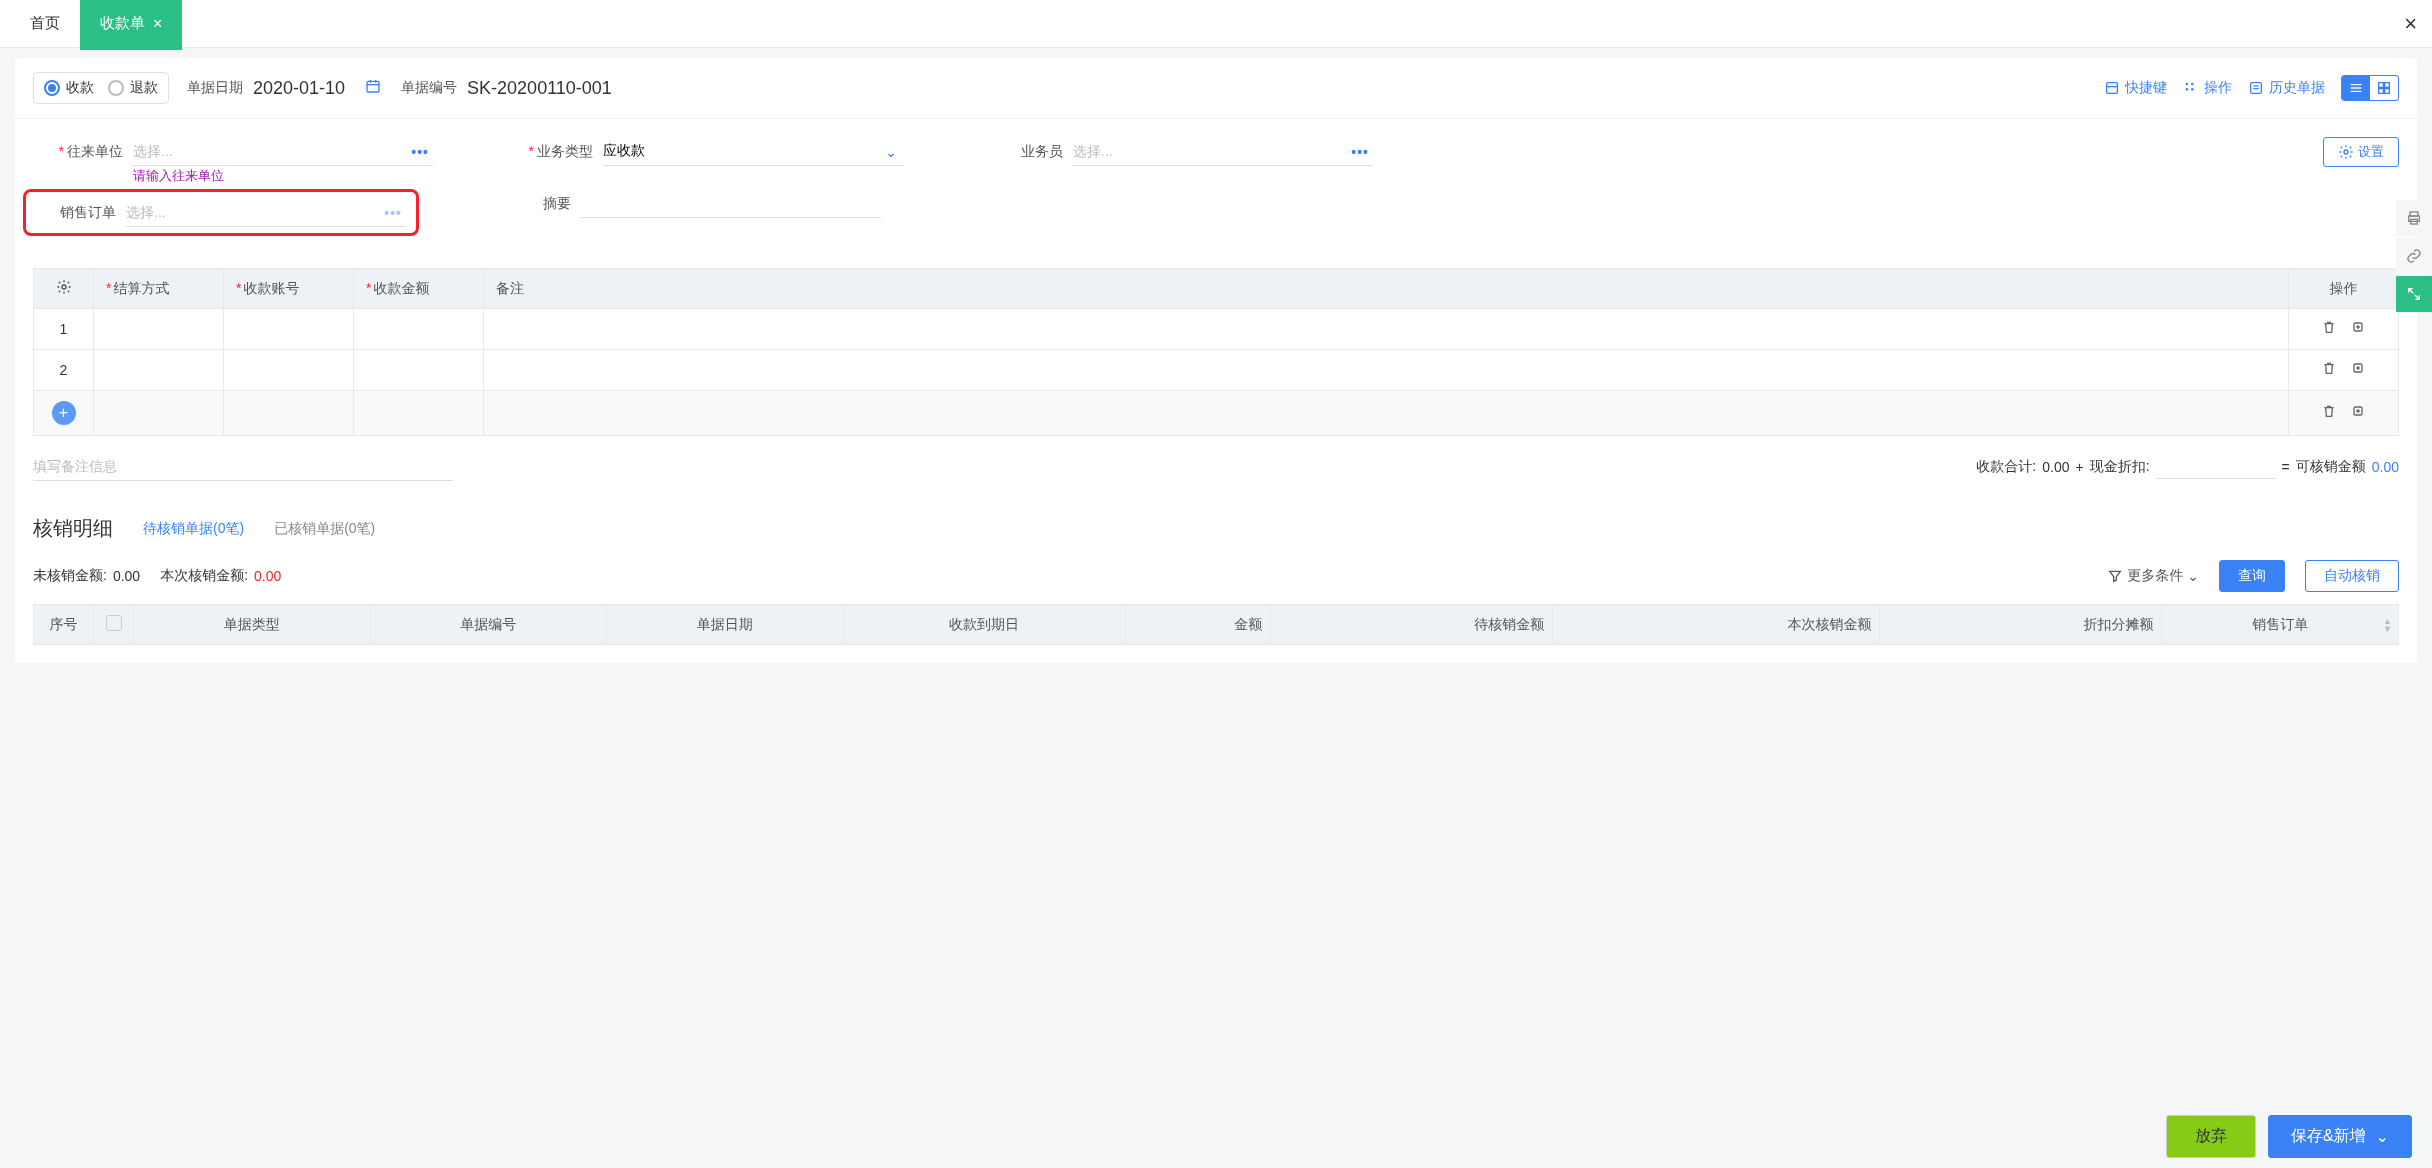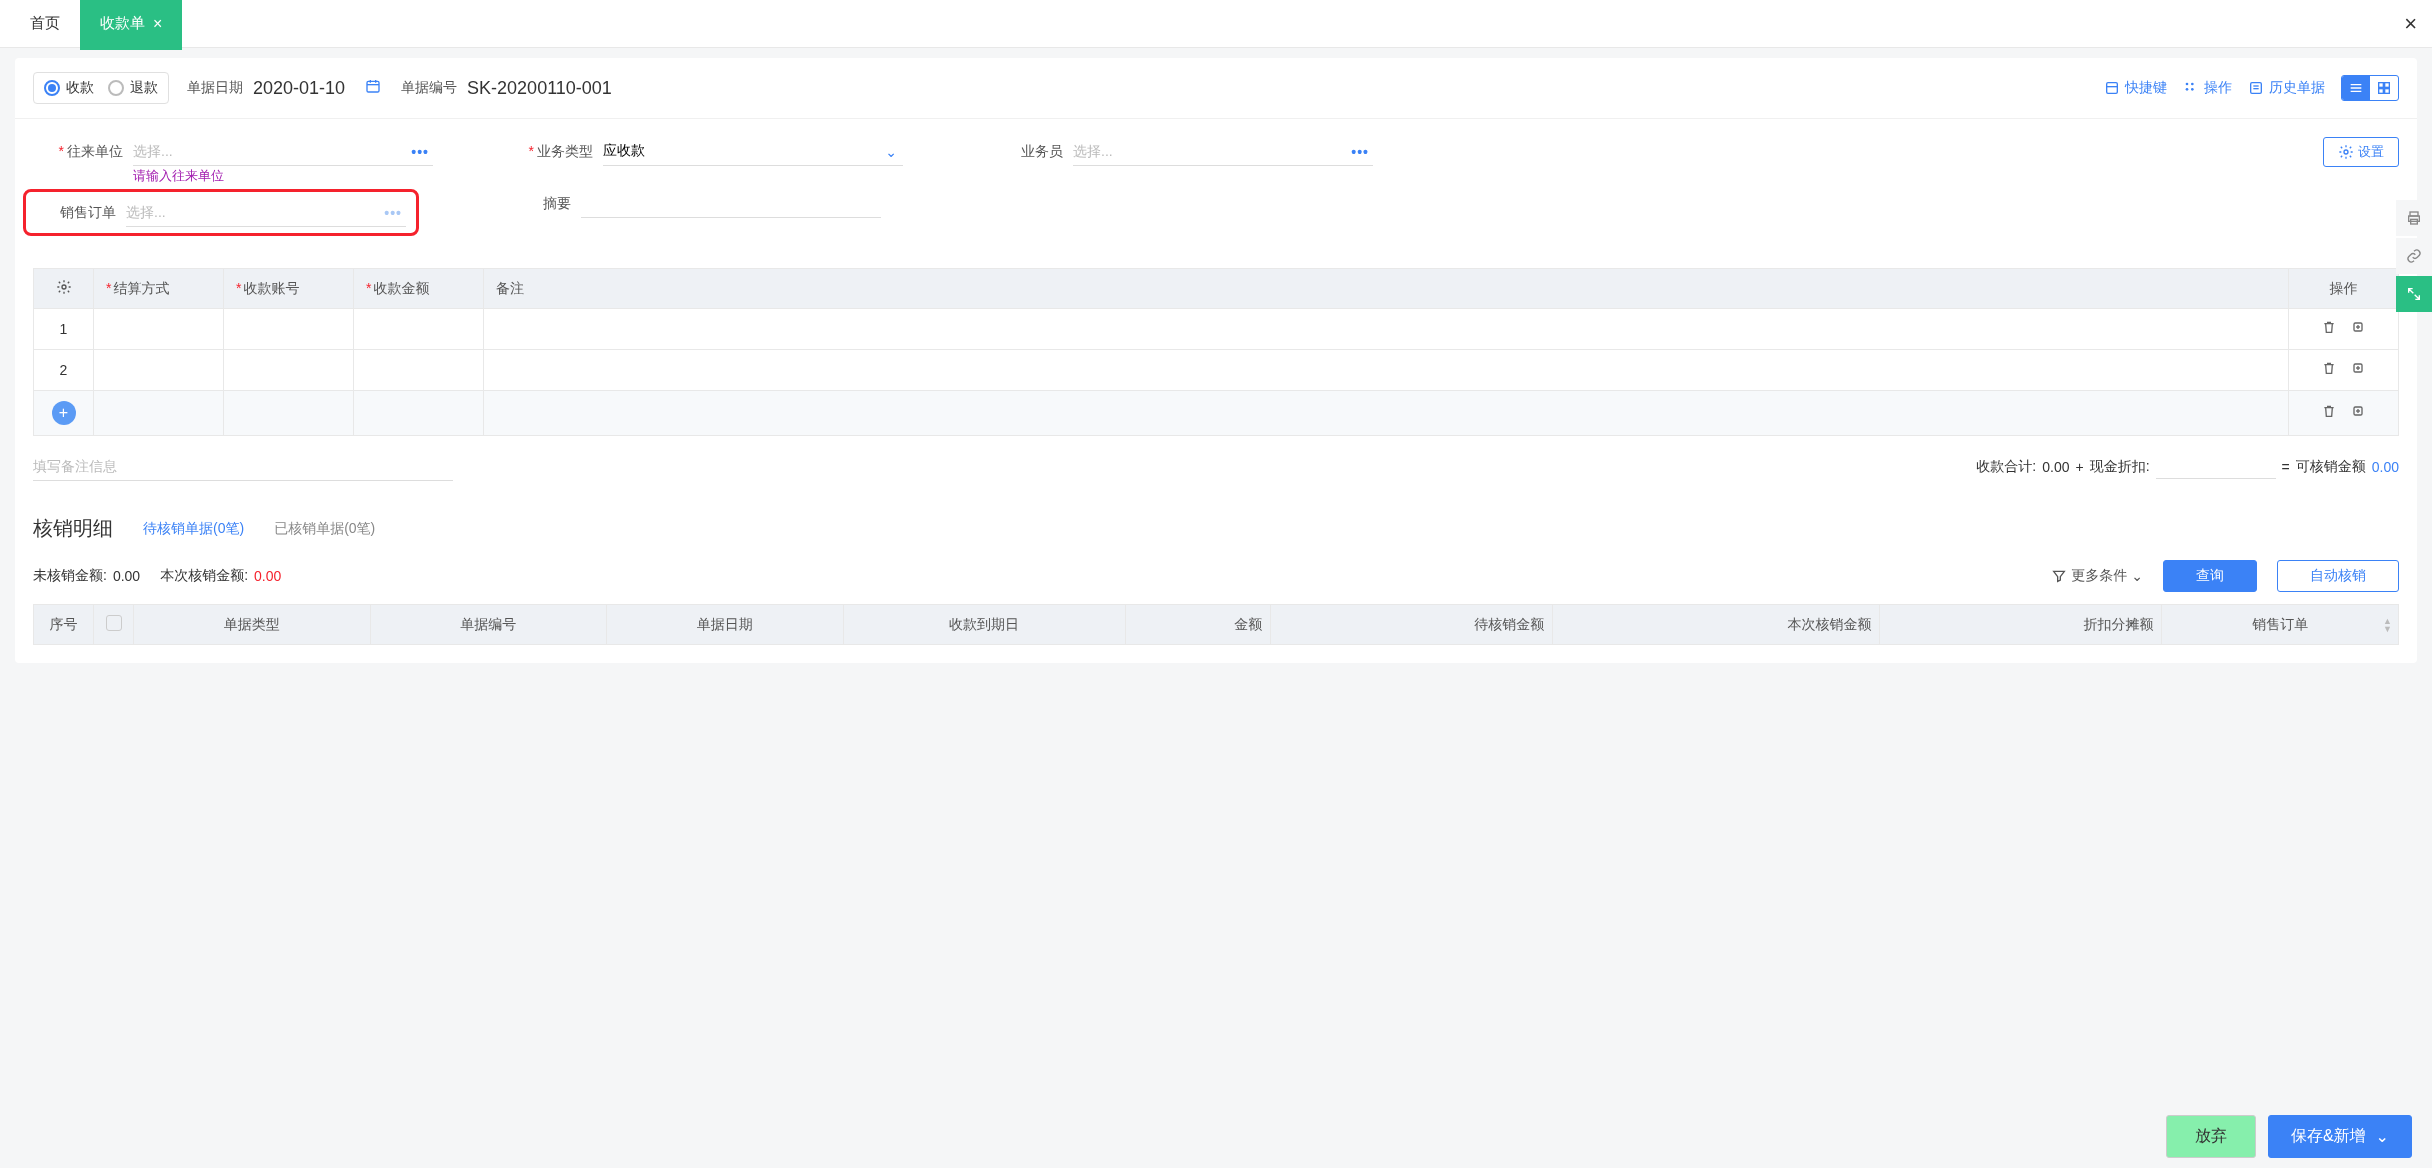--- a/index.html
+++ b/index.html
@@ -73,34 +73,34 @@
     .verify-section { padding: 18px; }
     .verify-header { display: flex; align-items: center; gap: 30px; margin-bottom: 18px; }
     .verify-title { font-size: 20px; color: #333; }
     .verify-tab { color: #888; cursor: pointer; }
     .verify-tab.active { color: #3b82f6; }
     
     .verify-filter { display: flex; align-items: center; gap: 20px; margin-bottom: 12px; }
     .red-val { color: #f5222d; }
     .filter-spacer { flex: 1; }
     .more-cond { display: flex; align-items: center; gap: 4px; cursor: pointer; color: #555; }
-    .btn { padding: 6px 32px; border-radius: 3px; cursor: pointer; font-size: 14px; }
+    .btn { padding: 6px 18px; border-radius: 3px; cursor: pointer; font-size: 14px; }
     .btn-primary { background: #3b82f6; color: #fff; border: 1px solid #3b82f6; }
     .btn-outline { background: #fff; color: #3b82f6; border: 1px solid #3b82f6; }
     
     .verify-table { width: 100%; border-collapse: collapse; }
     .verify-table th { background: #eef1f5; border: 1px solid #e8e8e8; padding: 10px 8px; font-weight: normal; color: #555; text-align: center; position: relative; }
     .verify-table .vt-num { width: 60px; }
     .verify-table .vt-chk { width: 40px; text-align: center; }
     .sort-arrows { position: absolute; right: 6px; top: 50%; transform: translateY(-50%); display: flex; flex-direction: column; font-size: 9px; color: #bbb; line-height: 8px; }
     .chk { width: 16px; height: 16px; border: 1px solid #ccc; border-radius: 3px; display: inline-block; }
     
     
     .footer-bar { position: fixed; bottom: 0; right: 20px; display: flex; gap: 12px; padding: 10px 0; }
-    .btn-cancel { background: #86efac; border: 1px solid #ccc; color: #333; padding: 10px 28px; font-size: 16px; border-radius: 3px; cursor: pointer; }
+    .btn-cancel { background: #84cc16; border: 1px solid #ccc; color: #333; padding: 10px 28px; font-size: 16px; border-radius: 3px; cursor: pointer; }
     .btn-save { background: #3b82f6; color: #fff; border: 1px solid #3b82f6; padding: 10px 22px; font-size: 16px; border-radius: 3px; cursor: pointer; display: flex; align-items: center; gap: 10px; }
     
     
     .right-sidebar { position: fixed; right: 0; top: 200px; width: 36px; display: flex; flex-direction: column; gap: 2px; }
     .side-btn { width: 36px; height: 36px; display: flex; align-items: center; justify-content: center; background: #f5f6f7; color: #888; cursor: pointer; font-size: 18px; }
     .side-btn.green { background: #2abf84; color: #fff; }
     
     
     .ic { display: inline-block; width: 16px; height: 16px; }
   </style>

